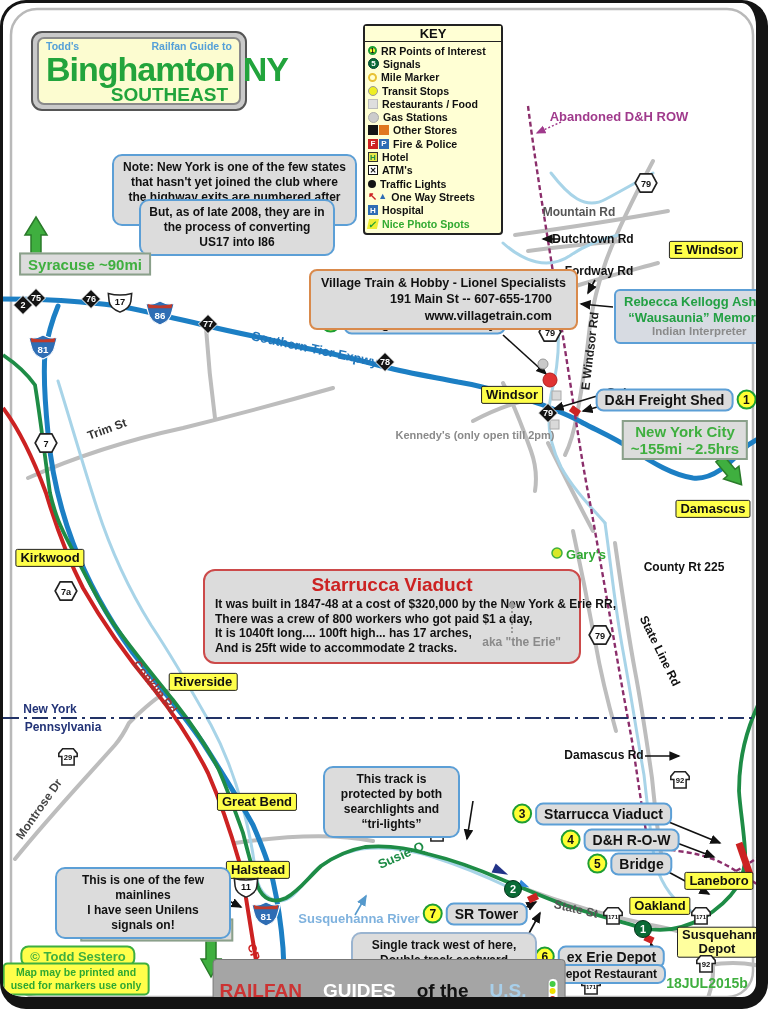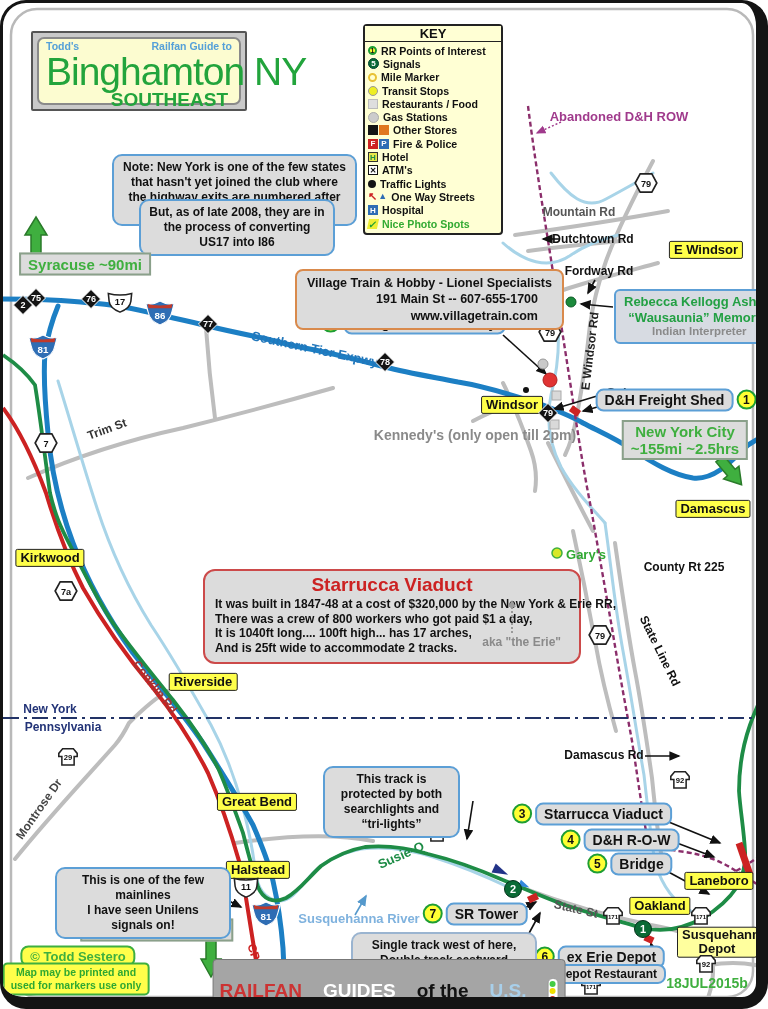--- a/index.html
+++ b/index.html
@@ -45,24 +45,24 @@
   .signal-circle{position:absolute;transform:translate(-50%,-50%);width:18px;height:18px;border-radius:50%;
         background:#0A6A35;border:1.5px solid #04331c;color:#fff;font-weight:bold;font-size:11px;
         display:flex;align-items:center;justify-content:center;z-index:6;}
   
   .credit{position:absolute;transform:translate(-50%,-50%);background:#FFFF4A;border:2px solid #3FAF3F;border-radius:8px;
         color:#3FAF3F;font-weight:bold;font-size:13px;padding:1px 8px;white-space:nowrap;z-index:6;}
   .usage{position:absolute;transform:translate(-50%,-50%);background:#FFFF4A;border:2px solid #3FAF3F;border-radius:5px;
         color:#2FA832;font-weight:bold;font-size:10.5px;line-height:1.2;text-align:center;padding:2px 6px;z-index:6;}
   
   .plate{position:absolute;left:28px;top:28px;width:216px;height:80px;background:#C9C9C9;border:2px solid #555;
-        border-radius:2px;padding:4px;z-index:7;}
+        border-radius:11px;padding:4px;z-index:7;}
   .plate-inner{width:100%;height:100%;background:#FCFCD0;border:2px solid #8a8a8a;border-radius:7px;padding:1px 7px;}
   .plate-row{display:flex;justify-content:space-between;color:#55A0D8;font-weight:bold;font-size:10.5px;}
-  .plate-city{color:#22A43C;font-weight:normal;font-size:39px;letter-spacing:-1px;line-height:1.0;white-space:nowrap;}
+  .plate-city{color:#22A43C;font-weight:bold;font-size:34px;letter-spacing:-1px;line-height:1.0;white-space:nowrap;}
   .plate-region{color:#22A43C;font-weight:bold;font-size:19px;text-align:right;line-height:0.95;margin-right:4px;}
   
   .keybox{position:absolute;left:360px;top:21px;width:140px;background:#FFFFD4;border:2px solid #222;
         border-radius:4px;z-index:7;padding-bottom:3px;}
   .key-title{font-weight:bold;font-size:13px;text-align:center;border-bottom:1.5px solid #222;
         margin:0 0 2px 0;padding:0;color:#111;background:#FFFFD4;border-left:0;}
   .key-row{display:flex;align-items:center;gap:4px;padding:0 3px;height:13.3px;}
   .key-row .lab{font-weight:bold;font-size:10.6px;color:#111;white-space:nowrap;}
   .key-row .lab.green{color:#33AA33;}
   .ic{flex:none;display:flex;align-items:center;justify-content:center;}
@@ -304,21 +304,21 @@
 
   <div class="scale-text" style="left:237px;top:239px;">~10mi</div>
 
   <div class="dest" style="left:82px;top:261px;">Syracuse ~90mi</div>
   <div class="dest" style="left:682px;top:437px;">
     <div>New York City</div>
     <div>~155mi  ~2.5hrs</div>
   </div>
   <div class="dest" style="left:154px;top:927px;">Scranton PA ~50mi</div>
 
-  <div class="info-orange" style="left:292px;top:266px;">
+  <div class="info-orange" style="left:306px;top:266px;">
     <div>Village Train &amp; Hobby - Lionel Specialists</div>
     <div style="text-align:right;padding-right:14px;">191 Main St -- 607-655-1700</div>
     <div style="text-align:right;padding-right:14px;">www.villagetrain.com</div>
   </div>
 
   <div class="info-blue-green" style="left:611px;top:286px;">
     <div>Rebecca Kellogg Ashley</div>
     <div>“Wausaunia” Memorial</div>
     <div style="color:#8a8a8a;font-size:11.5px;">Indian Interpreter</div>
   </div>
@@ -366,37 +366,37 @@
     <span class="of">of the</span>
     <span class="us">U.S.</span>
     <span class="tlight">
       <i style="background:#44CC44"></i>
         <i style="background:#EEDD00"></i>
         <i style="background:#CC2222"></i>
     </span>
   </div>
 
   <div id="overlays">
-      <div class="town" style="left: 509px; top: 402px;">Windsor</div>
+      <div class="town" style="left: 509px; top: 392px;">Windsor</div>
       <div class="town" style="left: 703px; top: 247px;">E Windsor</div>
       <div class="town" style="left: 47px; top: 555px;">Kirkwood</div>
       <div class="town" style="left: 200px; top: 679px;">Riverside</div>
       <div class="town" style="left: 254px; top: 799px;">Great Bend</div>
       <div class="town" style="left: 255px; top: 867px;">Halstead</div>
       <div class="town" style="left: 710px; top: 506px;">Damascus</div>
       <div class="town" style="left: 716px; top: 878px;">Laneboro</div>
       <div class="town" style="left: 657px; top: 903px;">Oakland</div>
       <div class="town small" style="left: 714px; top: 939px;">Susquehanna Depot</div>
       <div class="mlabel" style="left: 616px; top: 113px; color: rgb(160, 58, 140); font-size: 13px; transform: translate(-50%, -50%) rotate(0deg);">Abandoned D&amp;H ROW</div>
       <div class="mlabel" style="left: 576px; top: 209px; color: rgb(85, 85, 85); font-size: 12px; transform: translate(-50%, -50%) rotate(0deg);">Mountain Rd</div>
       <div class="mlabel" style="left: 590px; top: 236px; color: rgb(17, 17, 17); font-size: 12px; transform: translate(-50%, -50%) rotate(0deg);">Dutchtown Rd</div>
       <div class="mlabel" style="left: 596px; top: 268px; color: rgb(17, 17, 17); font-size: 12px; transform: translate(-50%, -50%) rotate(0deg);">Fordway Rd</div>
       <div class="mlabel" style="left: 587px; top: 348px; color: rgb(34, 34, 34); font-size: 12px; transform: translate(-50%, -50%) rotate(-83deg);">E Windsor Rd</div>
       <div class="mlabel" style="left: 628px; top: 389px; color: rgb(17, 17, 17); font-size: 13px; transform: translate(-50%, -50%) rotate(0deg);">Subway</div>
-      <div class="mlabel" style="left: 472px; top: 432px; color: rgb(138, 138, 138); font-size: 14px; transform: translate(-50%, -50%) rotate(0deg);">Kennedy's (only open till 2pm)</div>
+      <div class="mlabel" style="left: 472px; top: 432px; color: rgb(138, 138, 138); font-size: 11px; transform: translate(-50%, -50%) rotate(0deg);">Kennedy's (only open till 2pm)</div>
       <div class="mlabel" style="left: 312px; top: 346px; color: rgb(34, 119, 187); font-size: 13px; transform: translate(-50%, -50%) rotate(12deg);">Southern Tier Expwy</div>
       <div class="mlabel" style="left: 104px; top: 426px; color: rgb(51, 51, 51); font-size: 12px; transform: translate(-50%, -50%) rotate(-20deg);">Trim St</div>
       <div class="mlabel" style="left: 583px; top: 551px; color: rgb(47, 168, 50); font-size: 13px; transform: translate(-50%, -50%) rotate(0deg);">Gary's</div>
       <div class="mlabel" style="left: 681px; top: 564px; color: rgb(17, 17, 17); font-size: 12px; transform: translate(-50%, -50%) rotate(0deg);">County Rt 225</div>
       <div class="mlabel" style="left: 657px; top: 648px; color: rgb(17, 17, 17); font-size: 12px; transform: translate(-50%, -50%) rotate(64deg);">State Line Rd</div>
       <div class="mlabel" style="left: 152px; top: 684px; color: rgb(162, 51, 51); font-size: 12px; transform: translate(-50%, -50%) rotate(52deg);">Conklin Rd</div>
       <div class="mlabel" style="left: 36px; top: 806px; color: rgb(68, 68, 68); font-size: 12px; transform: translate(-50%, -50%) rotate(-55deg);">Montrose Dr</div>
       <div class="mlabel" style="left: 601px; top: 752px; color: rgb(17, 17, 17); font-size: 12px; transform: translate(-50%, -50%) rotate(0deg);">Damascus Rd</div>
       <div class="mlabel" style="left: 398px; top: 852px; color: rgb(30, 140, 70); font-size: 13px; transform: translate(-50%, -50%) rotate(-24deg);">Susie-Q</div>
       <div class="mlabel" style="left: 573px; top: 906px; color: rgb(85, 85, 85); font-size: 12px; transform: translate(-50%, -50%) rotate(13deg);">State St</div>

